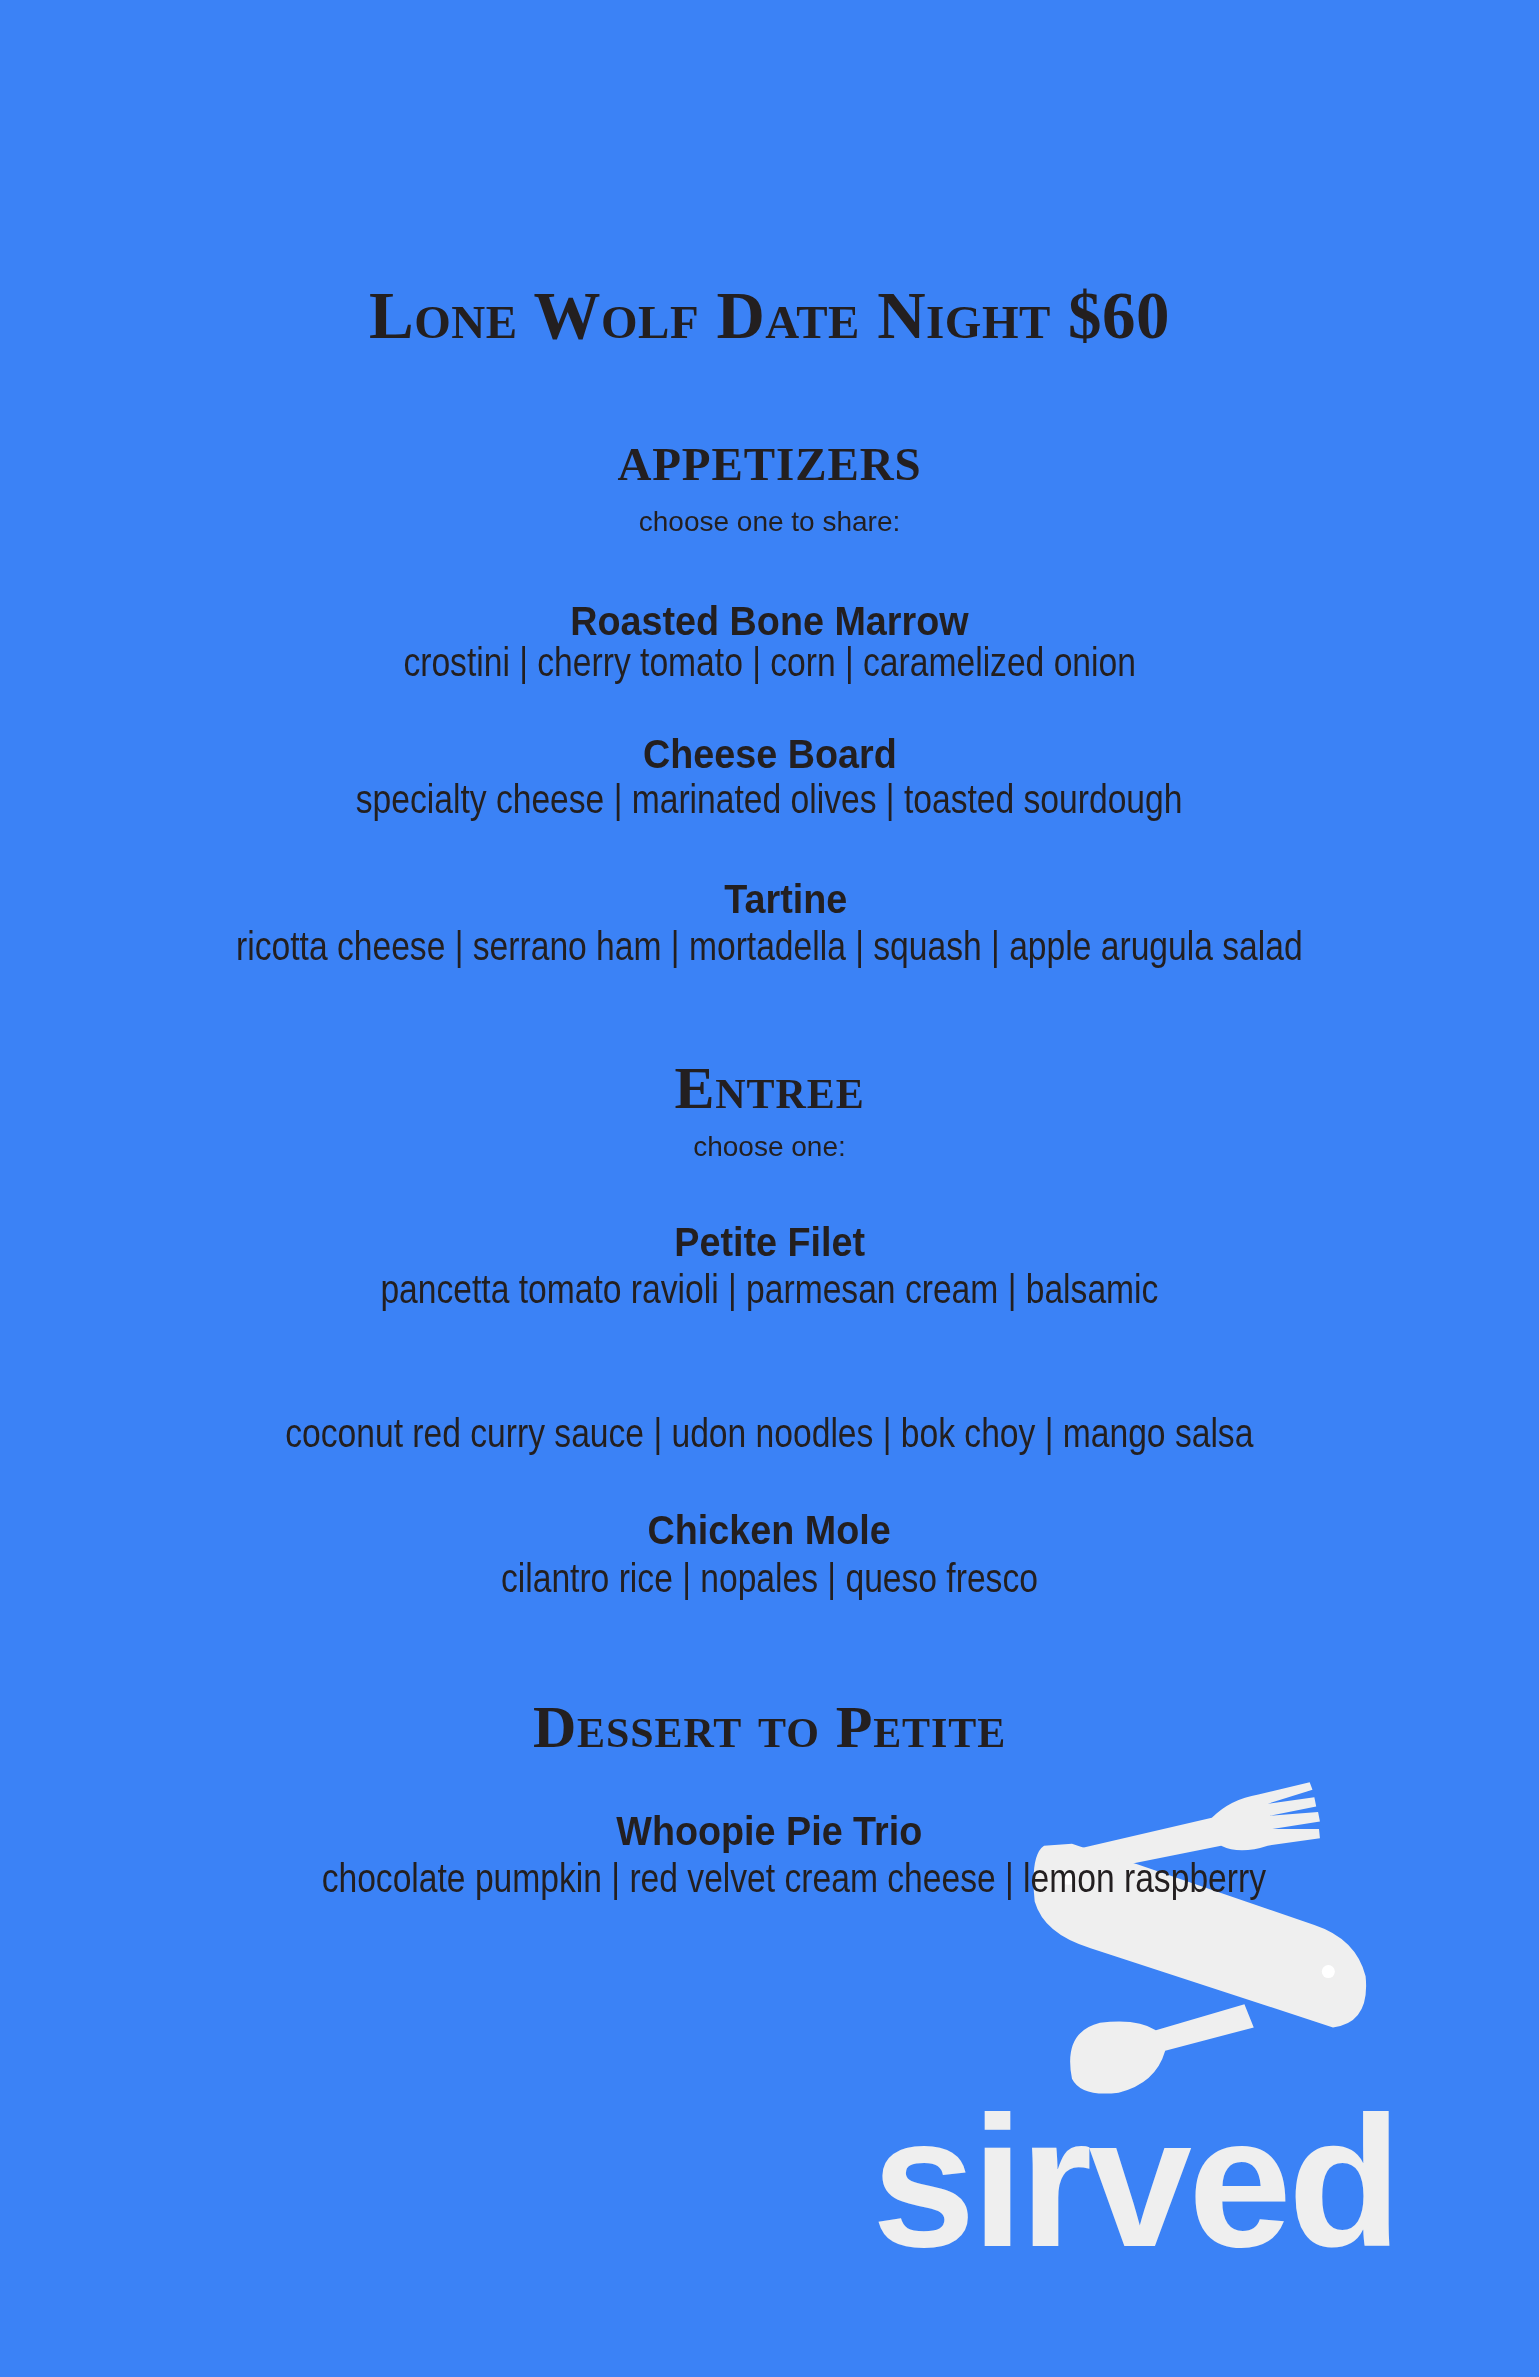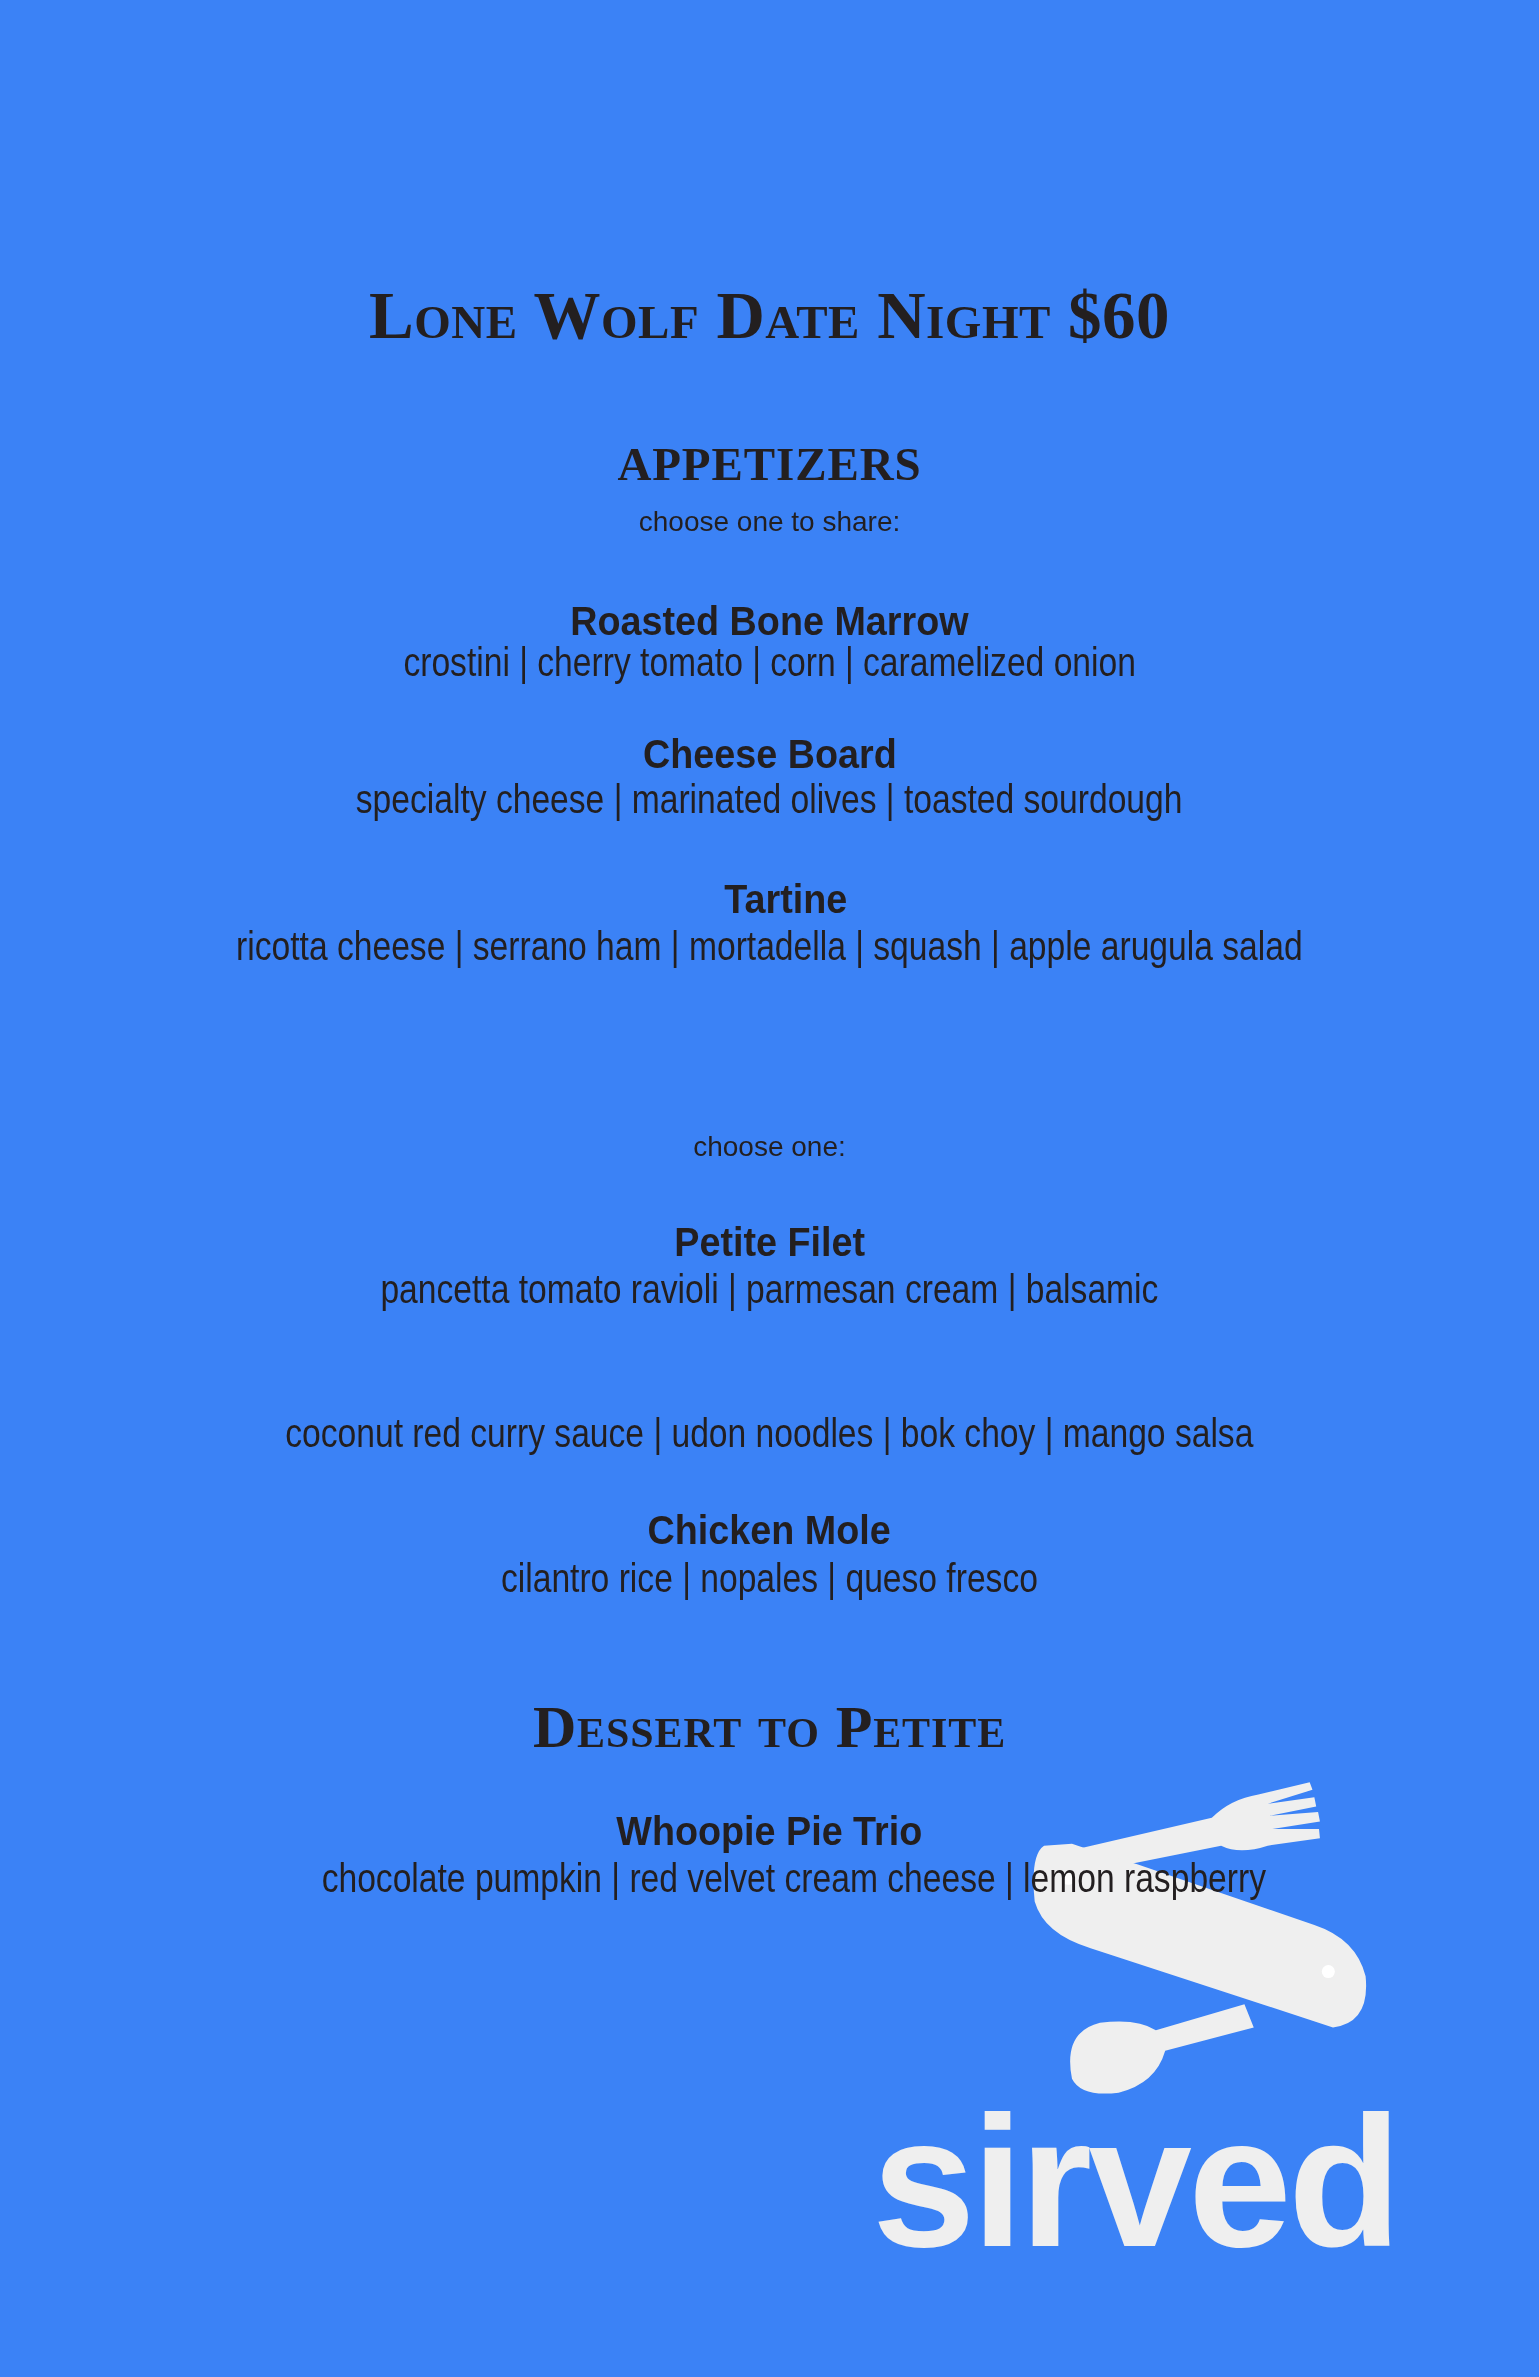--- a/index.html
+++ b/index.html
@@ -66,20 +66,21 @@
 
   <div class="line item-name" style="top:601px;"><span class="inner">Roasted Bone Marrow</span></div>
   <div class="line item-desc" style="top:642px;"><span class="inner">crostini | cherry tomato | corn | caramelized onion</span></div>
 
   <div class="line item-name" style="top:734px;"><span class="inner">Cheese Board</span></div>
   <div class="line item-desc" style="top:779px;"><span class="inner">specialty cheese | marinated olives | toasted sourdough</span></div>
 
   <div class="line item-name" style="top:879px;padding-left:16px;"><span class="inner">Tartine</span></div>
   <div class="line item-desc" style="top:926px;"><span class="inner">ricotta cheese | serrano ham | mortadella | squash | apple arugula salad</span></div>
 
+  <div class="line section" style="top:1058px;">Entree</div>
   <div class="line hint" style="top:1133px;">choose one:</div>
 
   <div class="line item-name" style="top:1222px;"><span class="inner">Petite Filet</span></div>
   <div class="line item-desc" style="top:1269px;"><span class="inner">pancetta tomato ravioli | parmesan cream | balsamic</span></div>
 
   <div class="line item-desc" style="top:1413px;"><span class="inner">coconut red curry sauce | udon noodles | bok choy | mango salsa</span></div>
 
   <div class="line item-name" style="top:1510px;"><span class="inner">Chicken Mole</span></div>
   <div class="line item-desc" style="top:1558px;"><span class="inner">cilantro rice | nopales | queso fresco</span></div>
 

